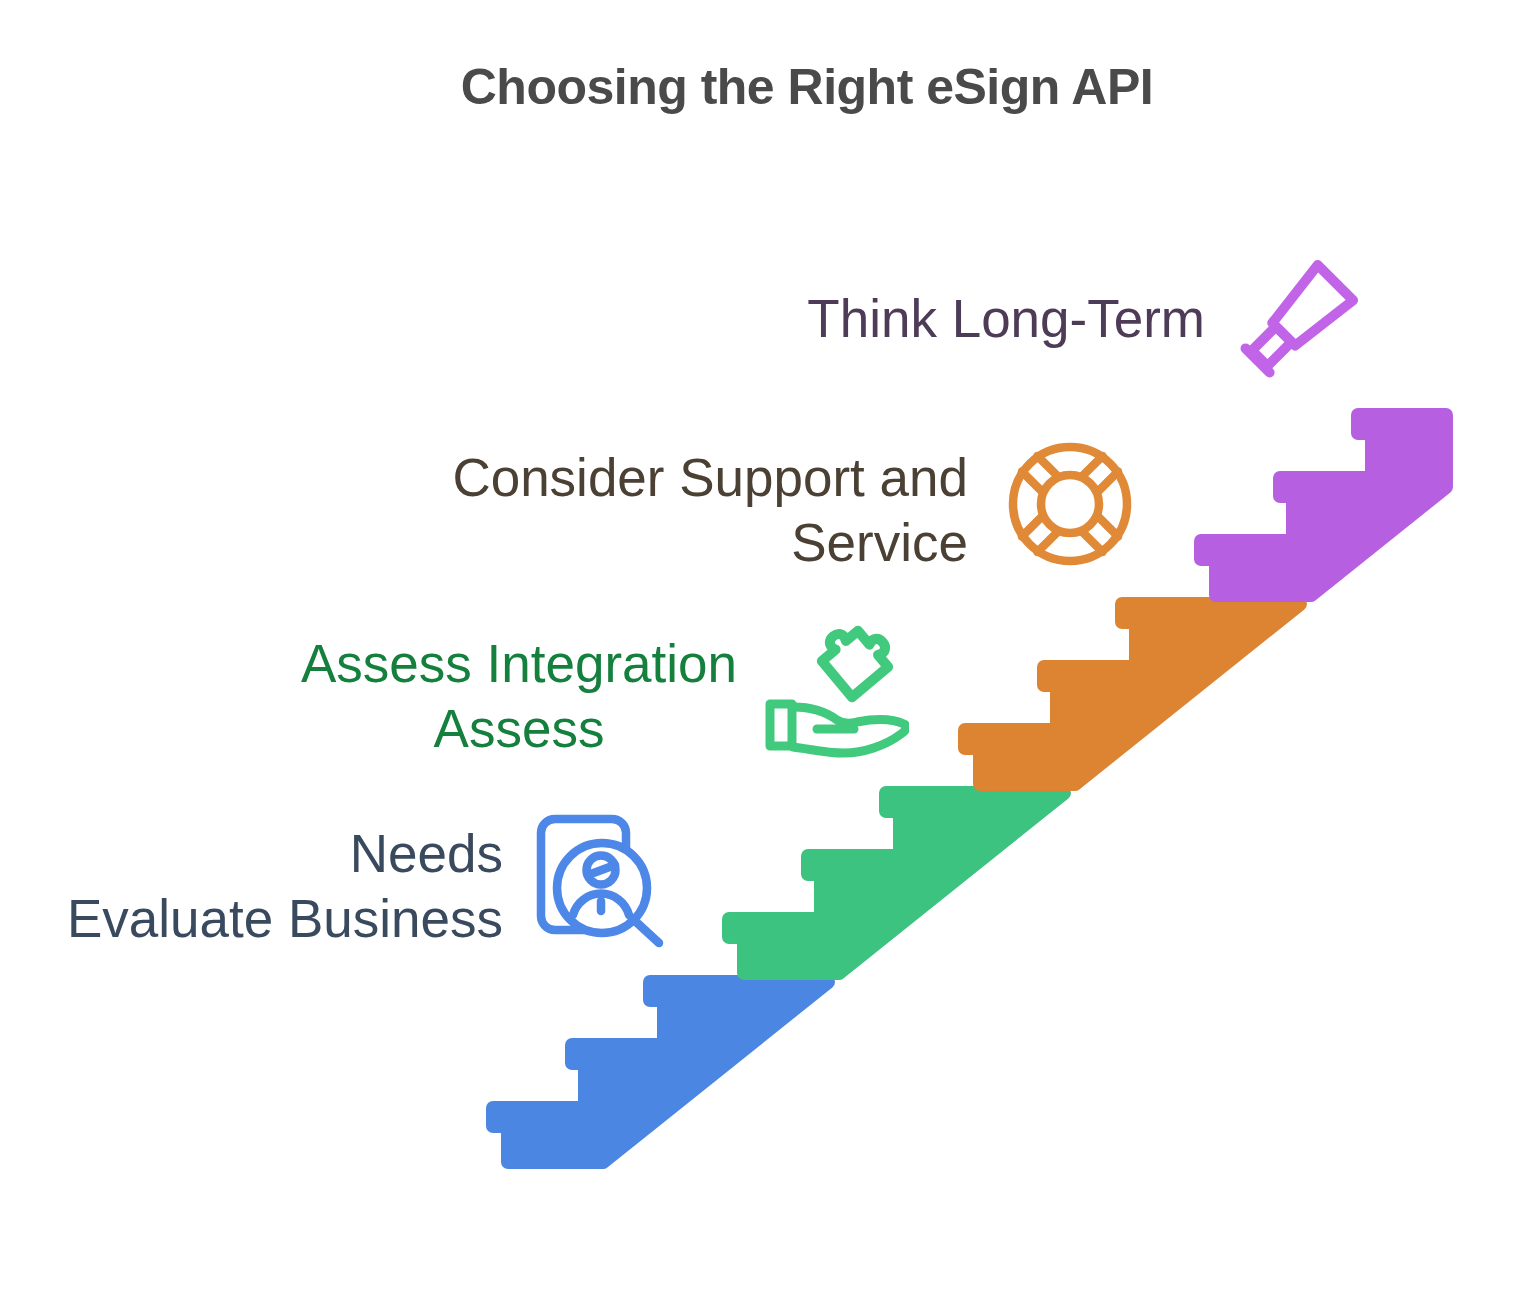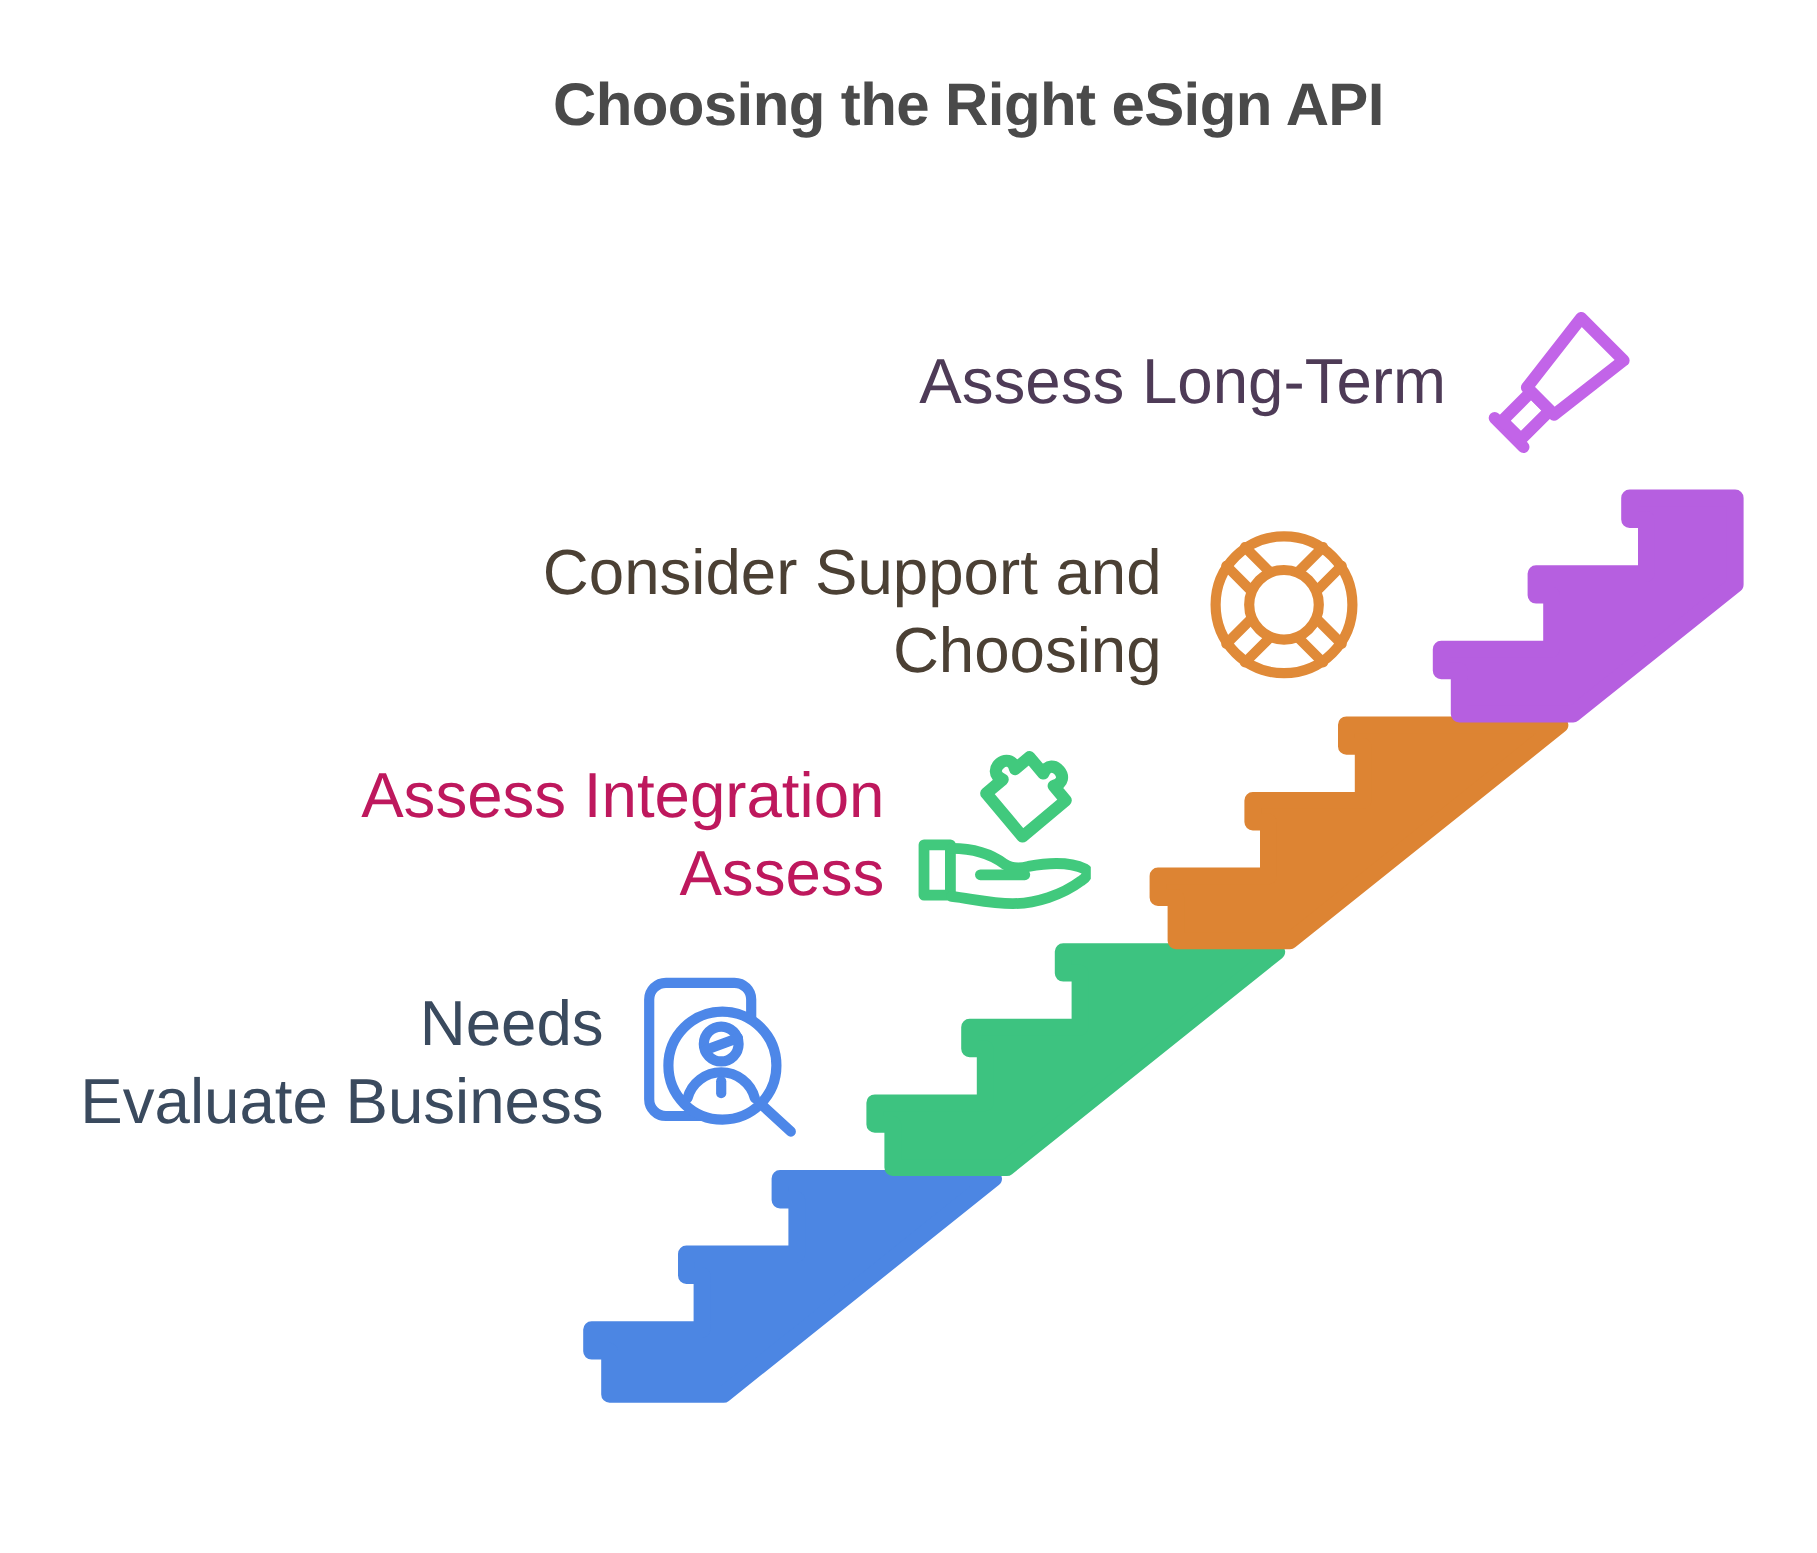--- a/index.html
+++ b/index.html
@@ -55,32 +55,32 @@
     <g stroke="#b65fe0">
       <path class="stair-path" d="M1201,541 h92 v-45 h-13 v-18 h92 v-45 h-14 v-18 h88 v72 l-135,108 h-95 v-36 h-15 z" fill="#b65fe0"></path>
     </g>
   </svg>
 
   <div class="step-label label-evaluate" style="color: rgb(58, 74, 94);">
     <div>Needs</div>
     <div>Evaluate Business</div>
   </div>
 
-  <div class="step-label label-assess" style="color: #be185d;">
+  <div class="step-label label-assess" style="color: #15803d; text-align: center;">
     <div>Assess Integration</div>
     <div>Assess</div>
   </div>
 
   <div class="step-label label-consider" style="color: rgb(75, 64, 52); margin-left: 34px;">
     <div>Consider Support and</div>
-    <div>Choosing</div>
+    <div>Service</div>
   </div>
 
   <div class="step-label label-think" style="color: rgb(78, 59, 87);">
-    <div>Assess Long-Term</div>
+    <div>Think Long-Term</div>
     <div></div>
   </div>
 
   <svg class="icon icon-user-search" width="140" height="140" viewBox="0 0 140 140">
     <g stroke-width="8.5" stroke="#4d87e8">
       <rect x="5" y="5" width="85" height="111" rx="14"></rect>
       <circle cx="66" cy="74" r="45" fill="#ffffff"></circle>
       <line x1="98" y1="106" x2="123" y2="129"></line>
       <circle cx="65" cy="56" r="14.5"></circle>
       <line x1="52" y1="61" x2="79" y2="51"></line>

